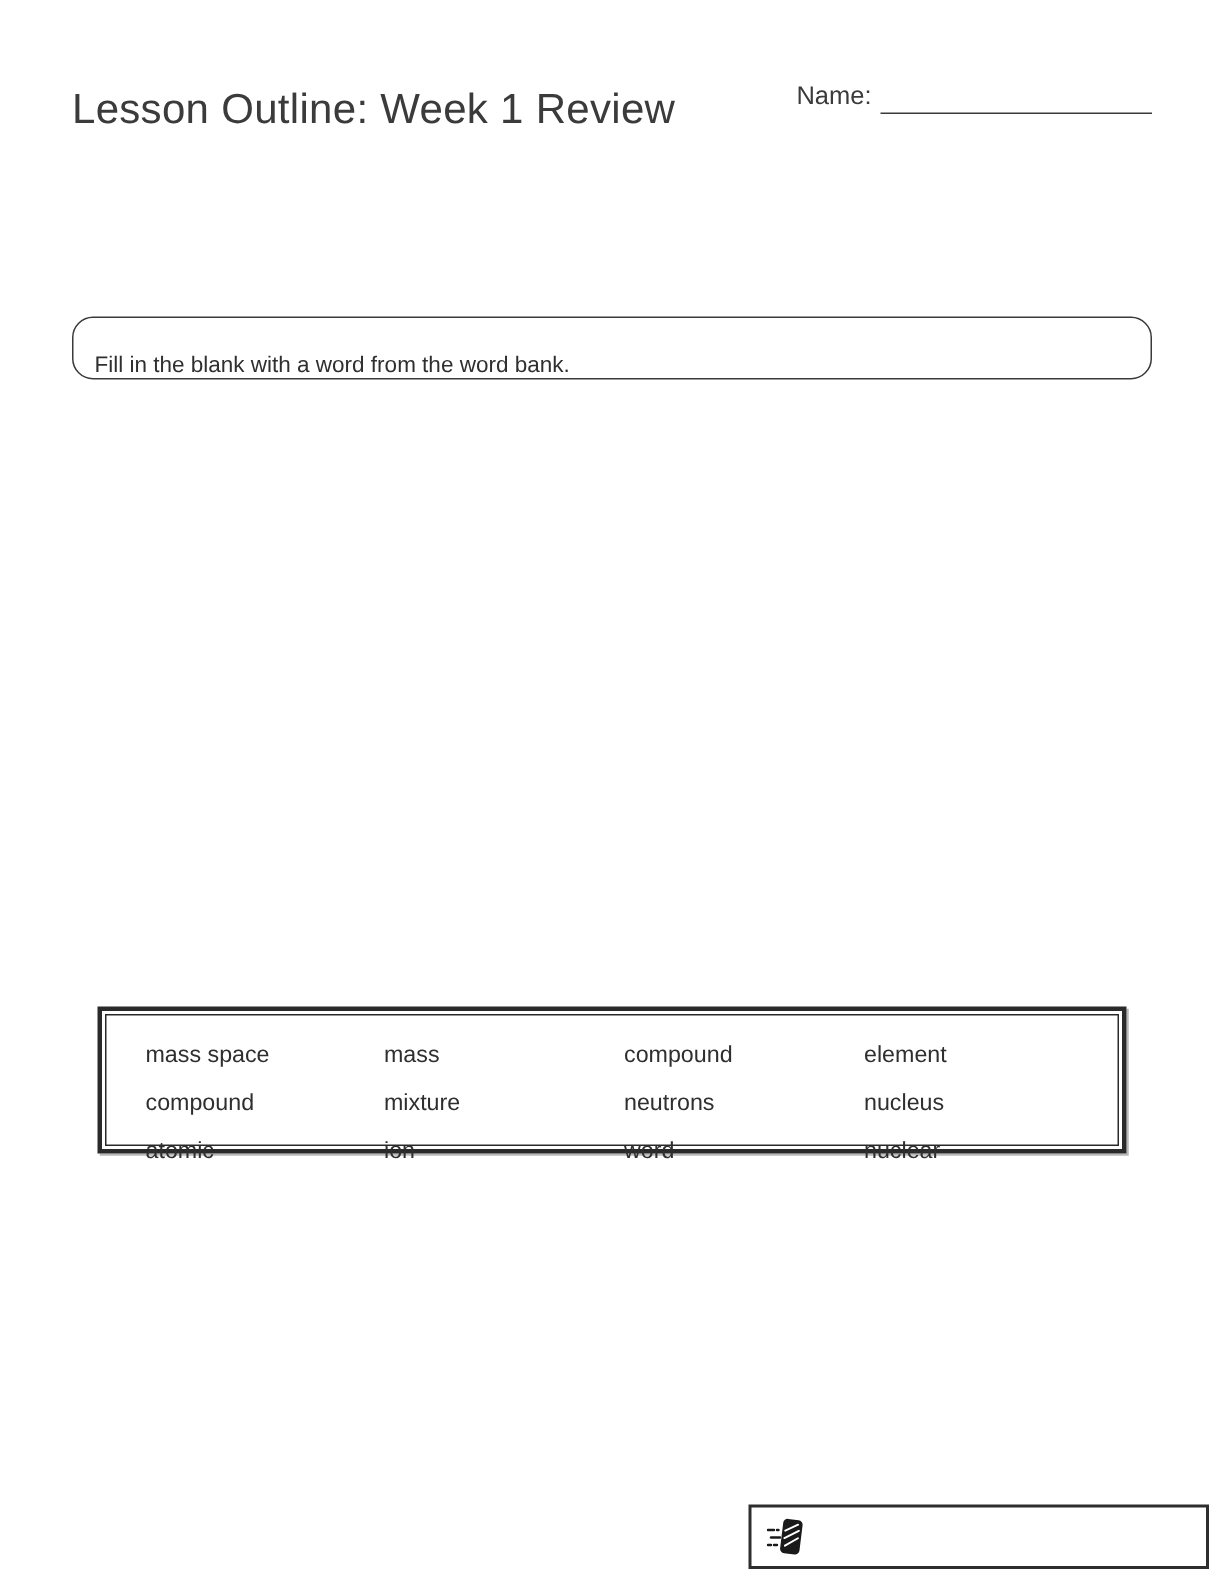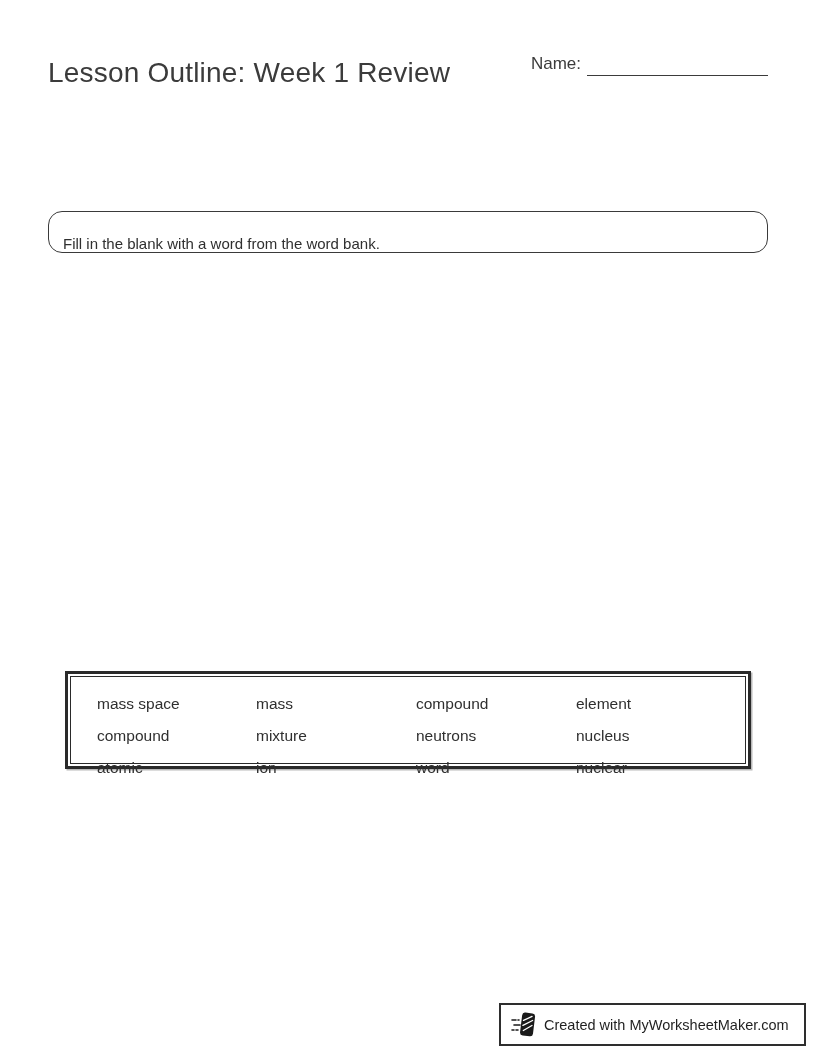--- a/index.html
+++ b/index.html
@@ -155,16 +155,15 @@
         <g transform="rotate(7 17 14)">
           <rect x="10" y="2" width="13" height="23" rx="3" fill="#1a1a1a"></rect>
           <g stroke="#ffffff" stroke-width="1.3" stroke-linecap="round">
             <line x1="12" y1="10" x2="20" y2="5"></line>
             <line x1="12" y1="15" x2="21" y2="9"></line>
             <line x1="13" y1="20" x2="21" y2="14"></line>
           </g>
         </g>
       </svg>
     </span>
-    <span class="footer-text">Created with MyWorksheetMaker.com</span>
   </div>
 
 </div>
 
 </body></html>

